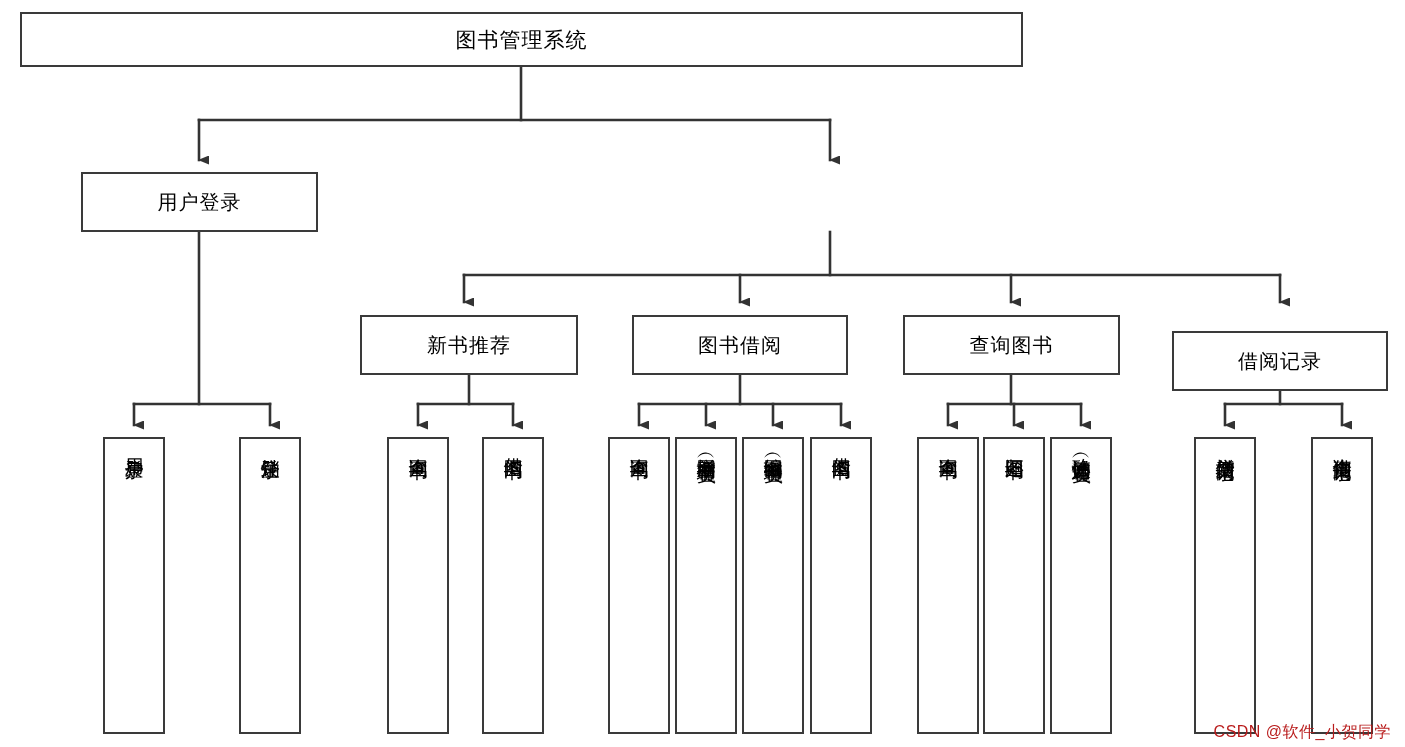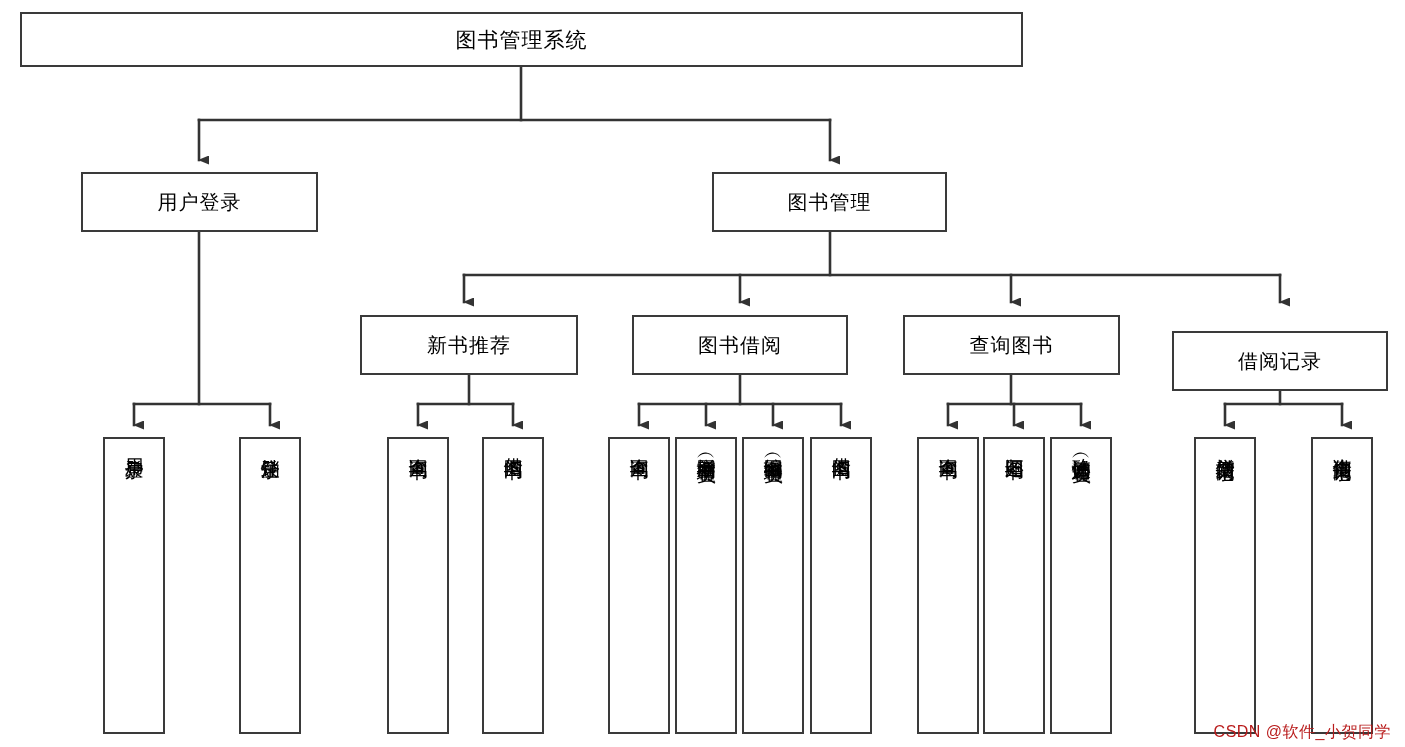--- a/index.html
+++ b/index.html
@@ -127,23 +127,20 @@
     </g>
   </svg>
 
   <div class="node level-root" style="left:20px; top:12px; width:1003px; height:55px;">
     <span class="hlabel">图书管理系统</span>
   </div>
 
   <div class="node level-2" style="left:81px; top:172px; width:237px; height:60px;">
     <span class="hlabel">用户登录</span>
   </div>
-  <div class="node level-2" style="left:712px; top:172px; width:235px; height:60px;">
-    <span class="hlabel">图书管理</span>
-  </div>
 
   <div class="node level-3" style="left:360px; top:315px; width:218px; height:60px;">
     <span class="hlabel">新书推荐</span>
   </div>
   <div class="node level-3" style="left:632px; top:315px; width:216px; height:60px;">
     <span class="hlabel">图书借阅</span>
   </div>
   <div class="node level-3" style="left:903px; top:315px; width:217px; height:60px;">
     <span class="hlabel">查询图书</span>
   </div>

